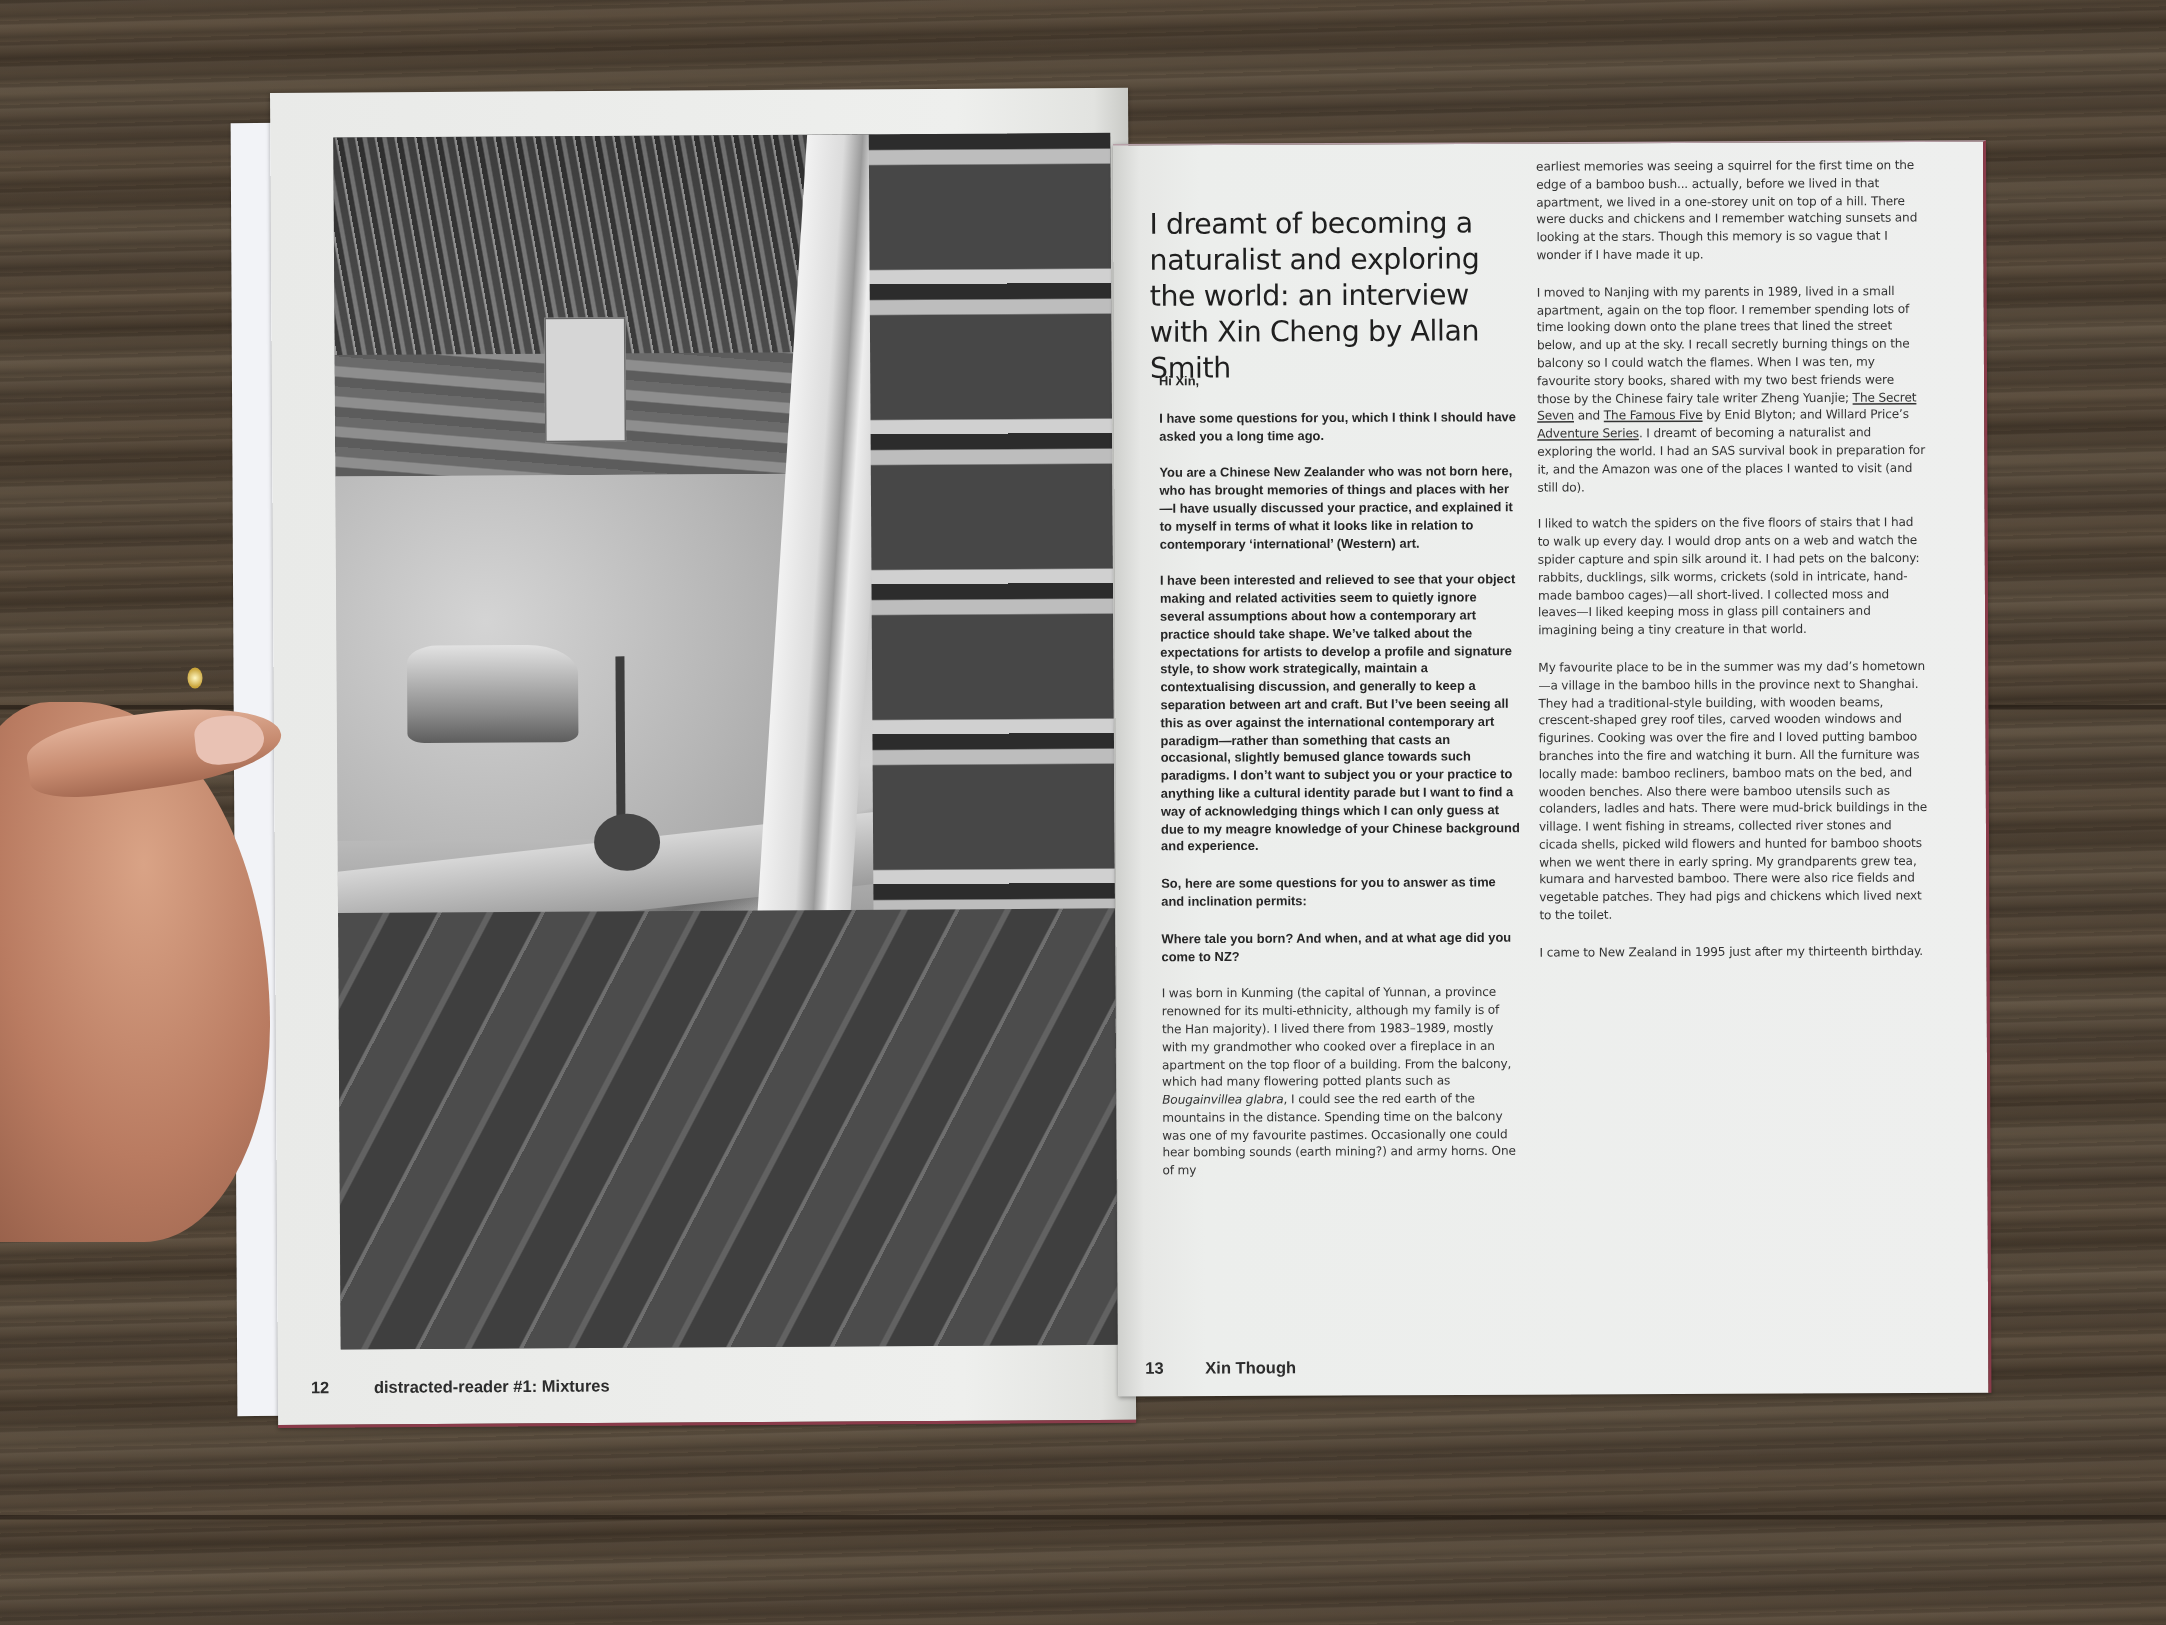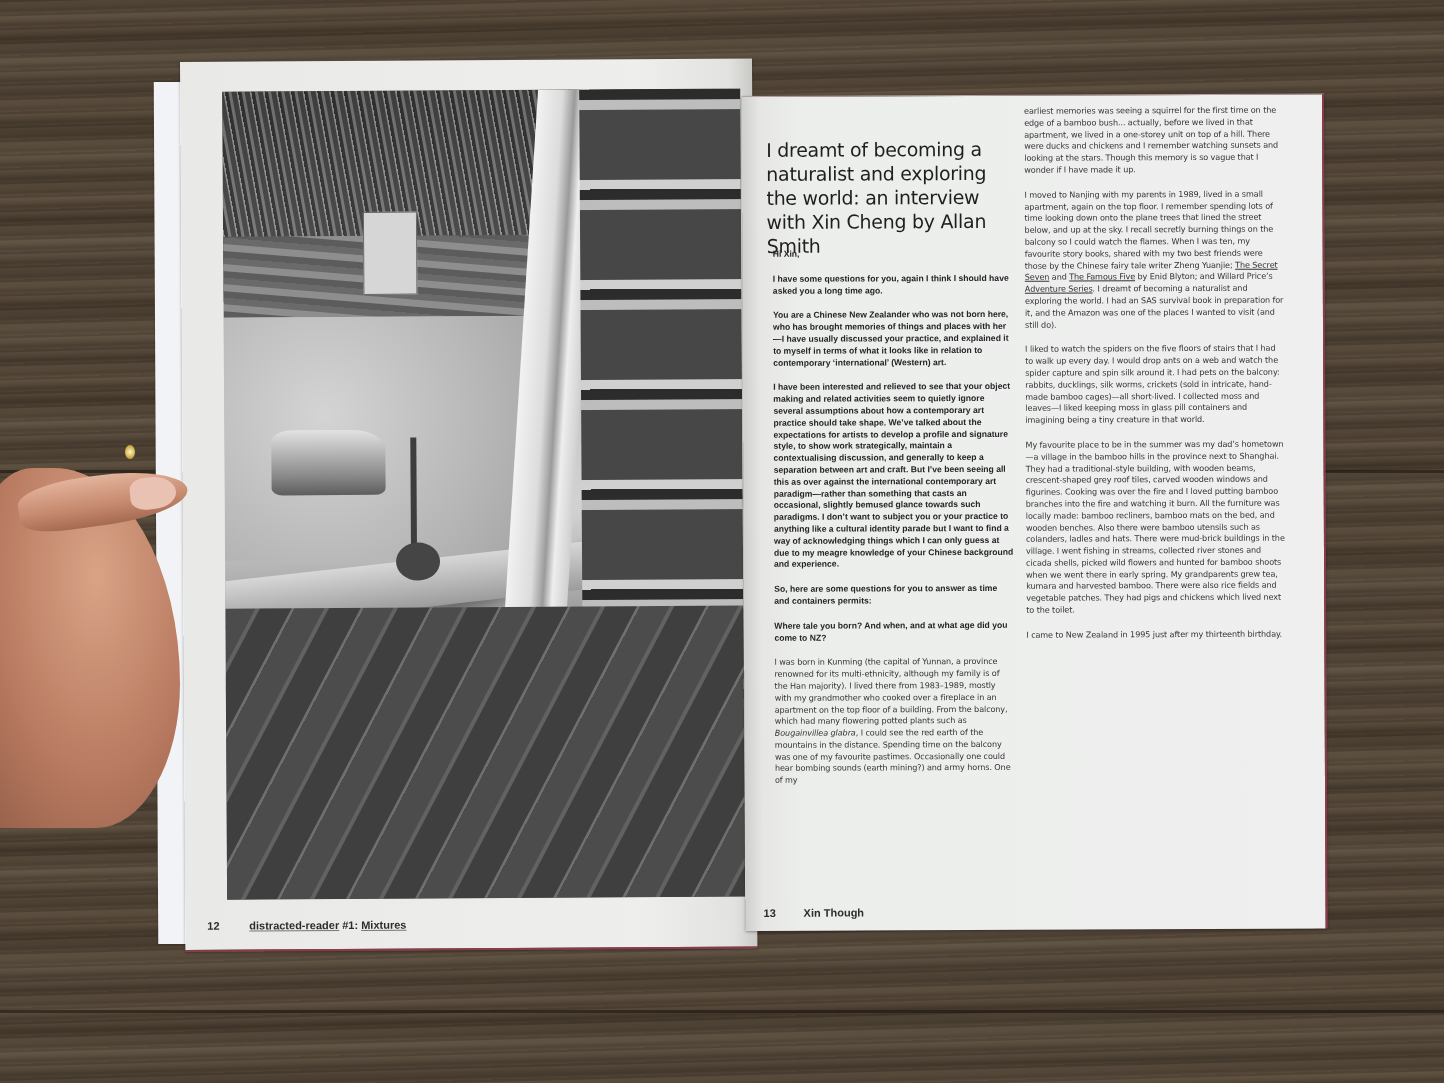--- a/index.html
+++ b/index.html
@@ -61,21 +61,21 @@
     background: repeating-linear-gradient(118deg, #4c4c4c 0 26px, #626262 27px 30px, #3f3f3f 31px 58px, #6f6f6f 59px 61px); }
   .photo .sill { position: absolute; left: 0; top: 58%; width: 75%; height: 6%; background: linear-gradient(180deg, #d7d7d7, #9c9c9c); transform: skewY(-6deg); }
 
   .caption-vertical {
     position: absolute; left: 562px; top: 838px; width: 300px; height: 22px;
     transform: rotate(-90deg); transform-origin: left top;
     font-size: 7px; line-height: 9px; color: #444; letter-spacing: 0.1px;
   }
 
   .folio { position: absolute; font-size: 11px; font-weight: bold; color: #2c2c2c; }
-  .folio-underline { text-decoration: underline; text-decoration-color: #777; margin-top: 12px; }
+  .folio-underline { text-decoration-color: #777; margin-top: 12px; }
 
   
   .title {
     position: absolute; left: 24px; top: 28px; width: 232px;
     font-family: "DejaVu Sans", sans-serif; font-weight: normal; font-size: 19px; line-height: 24px;
     color: #1f1f1f; letter-spacing: -0.3px;
   }
   .col-left { position: absolute; left: 30px; top: 152px; width: 240px; }
   .col-right { position: absolute; left: 282px; top: 10px; width: 260px; }
   .p {
@@ -131,24 +131,24 @@
     <span>#1:</span>
     <span class="folio-underline">Mixtures</span>
   </div>
 </div>
 
 <div class="page-right">
   <h1 class="title">I dreamt of becoming a naturalist and exploring the world: an interview with Xin Cheng by Allan Smith</h1>
 
   <div class="col-left">
     <p class="p q">Hi Xin,</p>
-    <p class="p q">I have some questions for you, again I think I should have asked you a long time ago.</p>
+    <p class="p q">I have some questions for you, which I think I should have asked you a long time ago.</p>
     <p class="p q">You are a Chinese New Zealander who was not born here, who has brought memories of things and places with her—I have usually discussed your practice, and explained it to myself in terms of what it looks like in relation to contemporary ‘international’ (Western) art.</p>
     <p class="p q">I have been interested and relieved to see that your object making and related activities seem to quietly ignore several assumptions about how a contemporary art practice should take shape. We’ve talked about the expectations for artists to develop a profile and signature style, to show work strategically, maintain a contextualising discussion, and generally to keep a separation between art and craft. But I’ve been seeing all this as over against the international contemporary art paradigm—rather than something that casts an occasional, slightly bemused glance towards such paradigms. I don’t want to subject you or your practice to anything like a cultural identity parade but I want to find a way of acknowledging things which I can only guess at due to my meagre knowledge of your Chinese background and experience.</p>
-    <p class="p q">So, here are some questions for you to answer as time and containers permits:</p>
+    <p class="p q">So, here are some questions for you to answer as time and inclination permits:</p>
     <p class="p q">Where tale you born? And when, and at what age did you come to NZ?</p>
     <p class="p a"><span>I was born in Kunming (the capital of Yunnan, a province renowned for its multi-ethnicity, although my family is of the Han majority). I lived there from 1983–1989, mostly with my grandmother who cooked over a fireplace in an apartment on the top floor of a building. From the balcony, which had many flowering potted plants such as </span><span class="i">Bougainvillea glabra</span><span>, I could see the red earth of the mountains in the distance. Spending time on the balcony was one of my favourite pastimes. Occasionally one could hear bombing sounds (earth mining?) and army horns. One of my</span></p>
   </div>
 
   <div class="col-right">
     <p class="p a">earliest memories was seeing a squirrel for the first time on the edge of a bamboo bush... actually, before we lived in that apartment, we lived in a one-storey unit on top of a hill. There were ducks and chickens and I remember watching sunsets and looking at the stars. Though this memory is so vague that I wonder if I have made it up.</p>
     <p class="p a"><span>I moved to Nanjing with my parents in 1989, lived in a small apartment, again on the top floor. I remember spending lots of time looking down onto the plane trees that lined the street below, and up at the sky. I recall secretly burning things on the balcony so I could watch the flames. When I was ten, my favourite story books, shared with my two best friends were those by the Chinese fairy tale writer Zheng Yuanjie; </span><span class="u">The Secret Seven</span><span> and </span><span class="u">The Famous Five</span><span> by Enid Blyton; and Willard Price’s </span><span class="u">Adventure Series</span><span>. I dreamt of becoming a naturalist and exploring the world. I had an SAS survival book in preparation for it, and the Amazon was one of the places I wanted to visit (and still do).</span></p>
     <p class="p a">I liked to watch the spiders on the five floors of stairs that I had to walk up every day. I would drop ants on a web and watch the spider capture and spin silk around it. I had pets on the balcony: rabbits, ducklings, silk worms, crickets (sold in intricate, hand-made bamboo cages)—all short-lived. I collected moss and leaves—I liked keeping moss in glass pill containers and imagining being a tiny creature in that world.</p>
     <p class="p a">My favourite place to be in the summer was my dad’s hometown—a village in the bamboo hills in the province next to Shanghai. They had a traditional-style building, with wooden beams, crescent-shaped grey roof tiles, carved wooden windows and figurines. Cooking was over the fire and I loved putting bamboo branches into the fire and watching it burn. All the furniture was locally made: bamboo recliners, bamboo mats on the bed, and wooden benches. Also there were bamboo utensils such as colanders, ladles and hats. There were mud-brick buildings in the village. I went fishing in streams, collected river stones and cicada shells, picked wild flowers and hunted for bamboo shoots when we went there in early spring. My grandparents grew tea, kumara and harvested bamboo. There were also rice fields and vegetable patches. They had pigs and chickens which lived next to the toilet.</p>
     <p class="p a">I came to New Zealand in 1995 just after my thirteenth birthday.</p>

